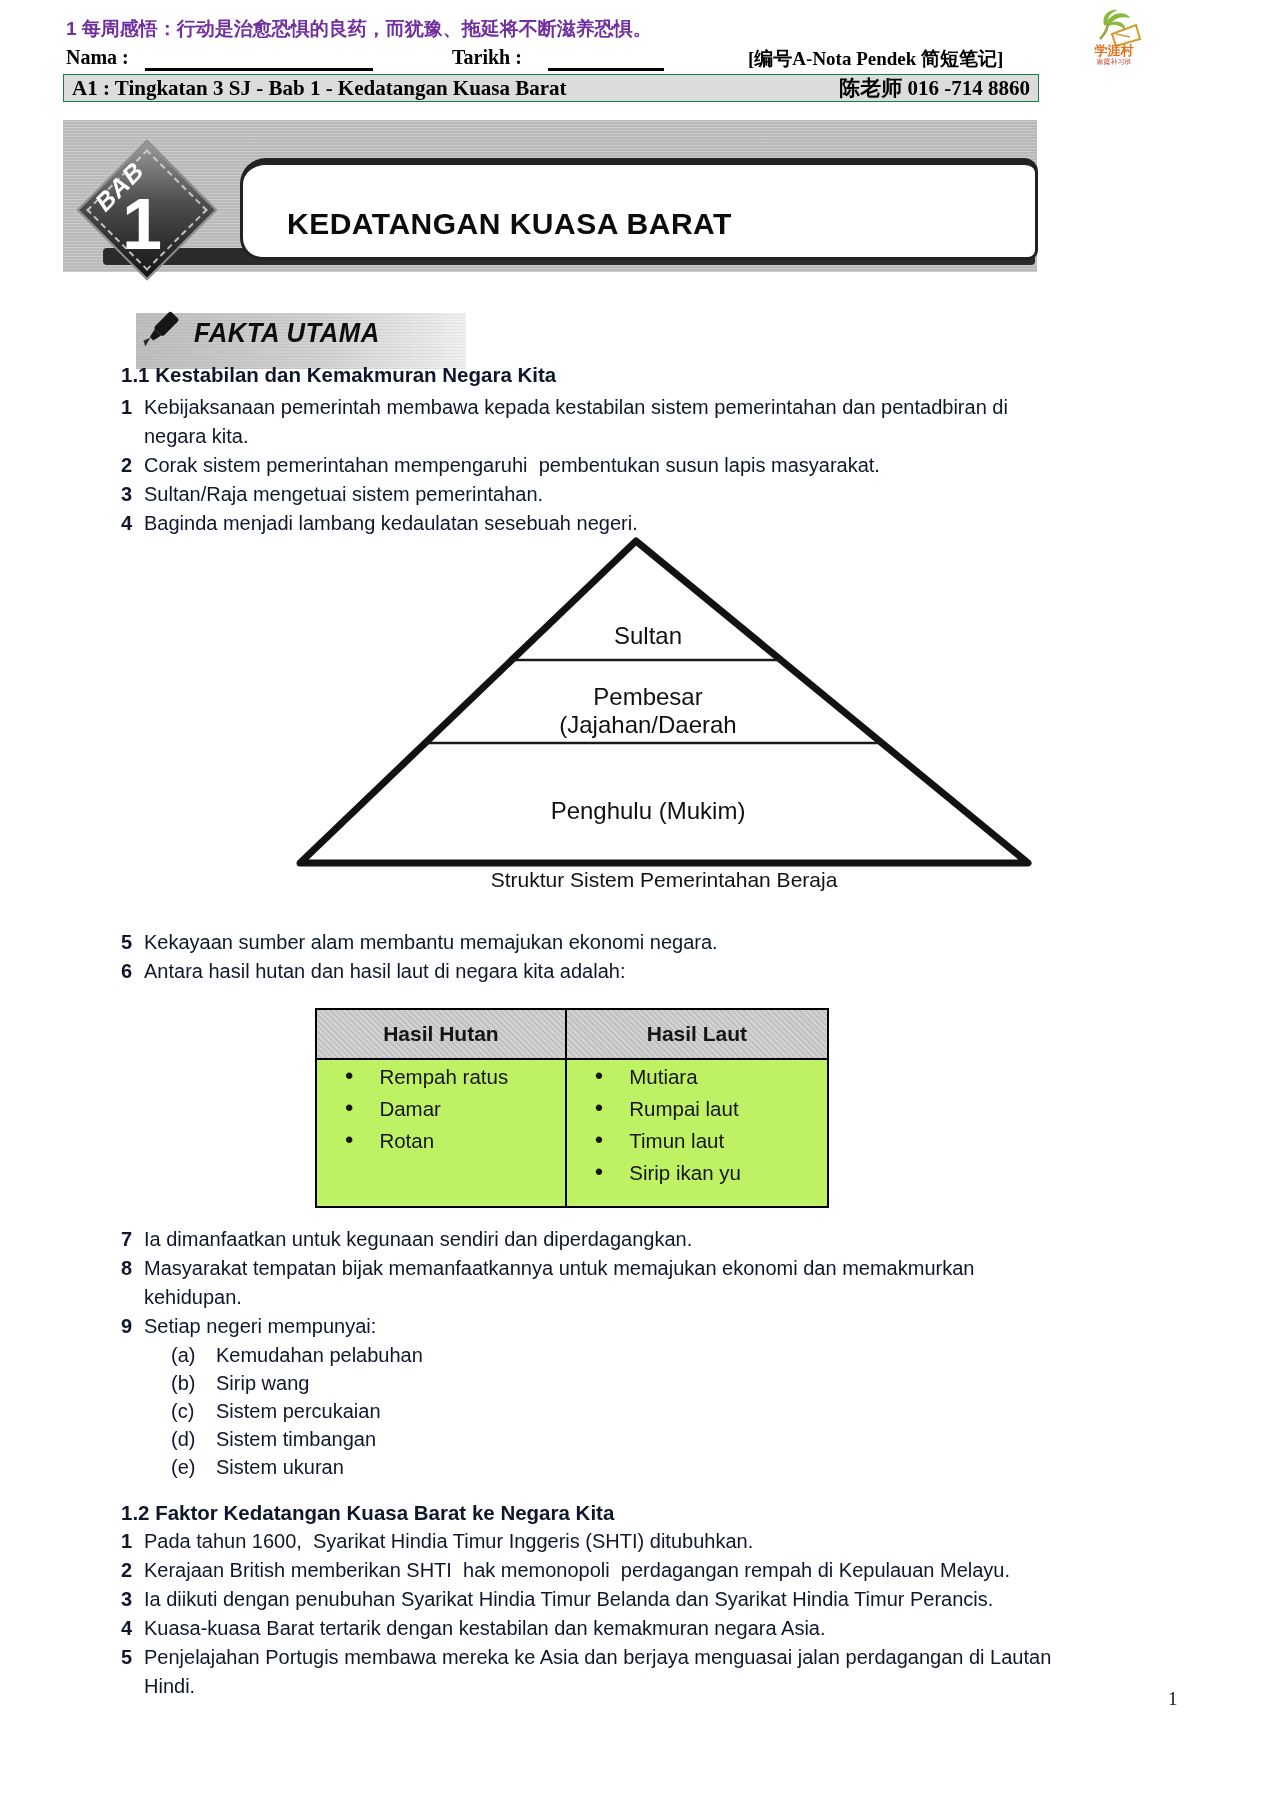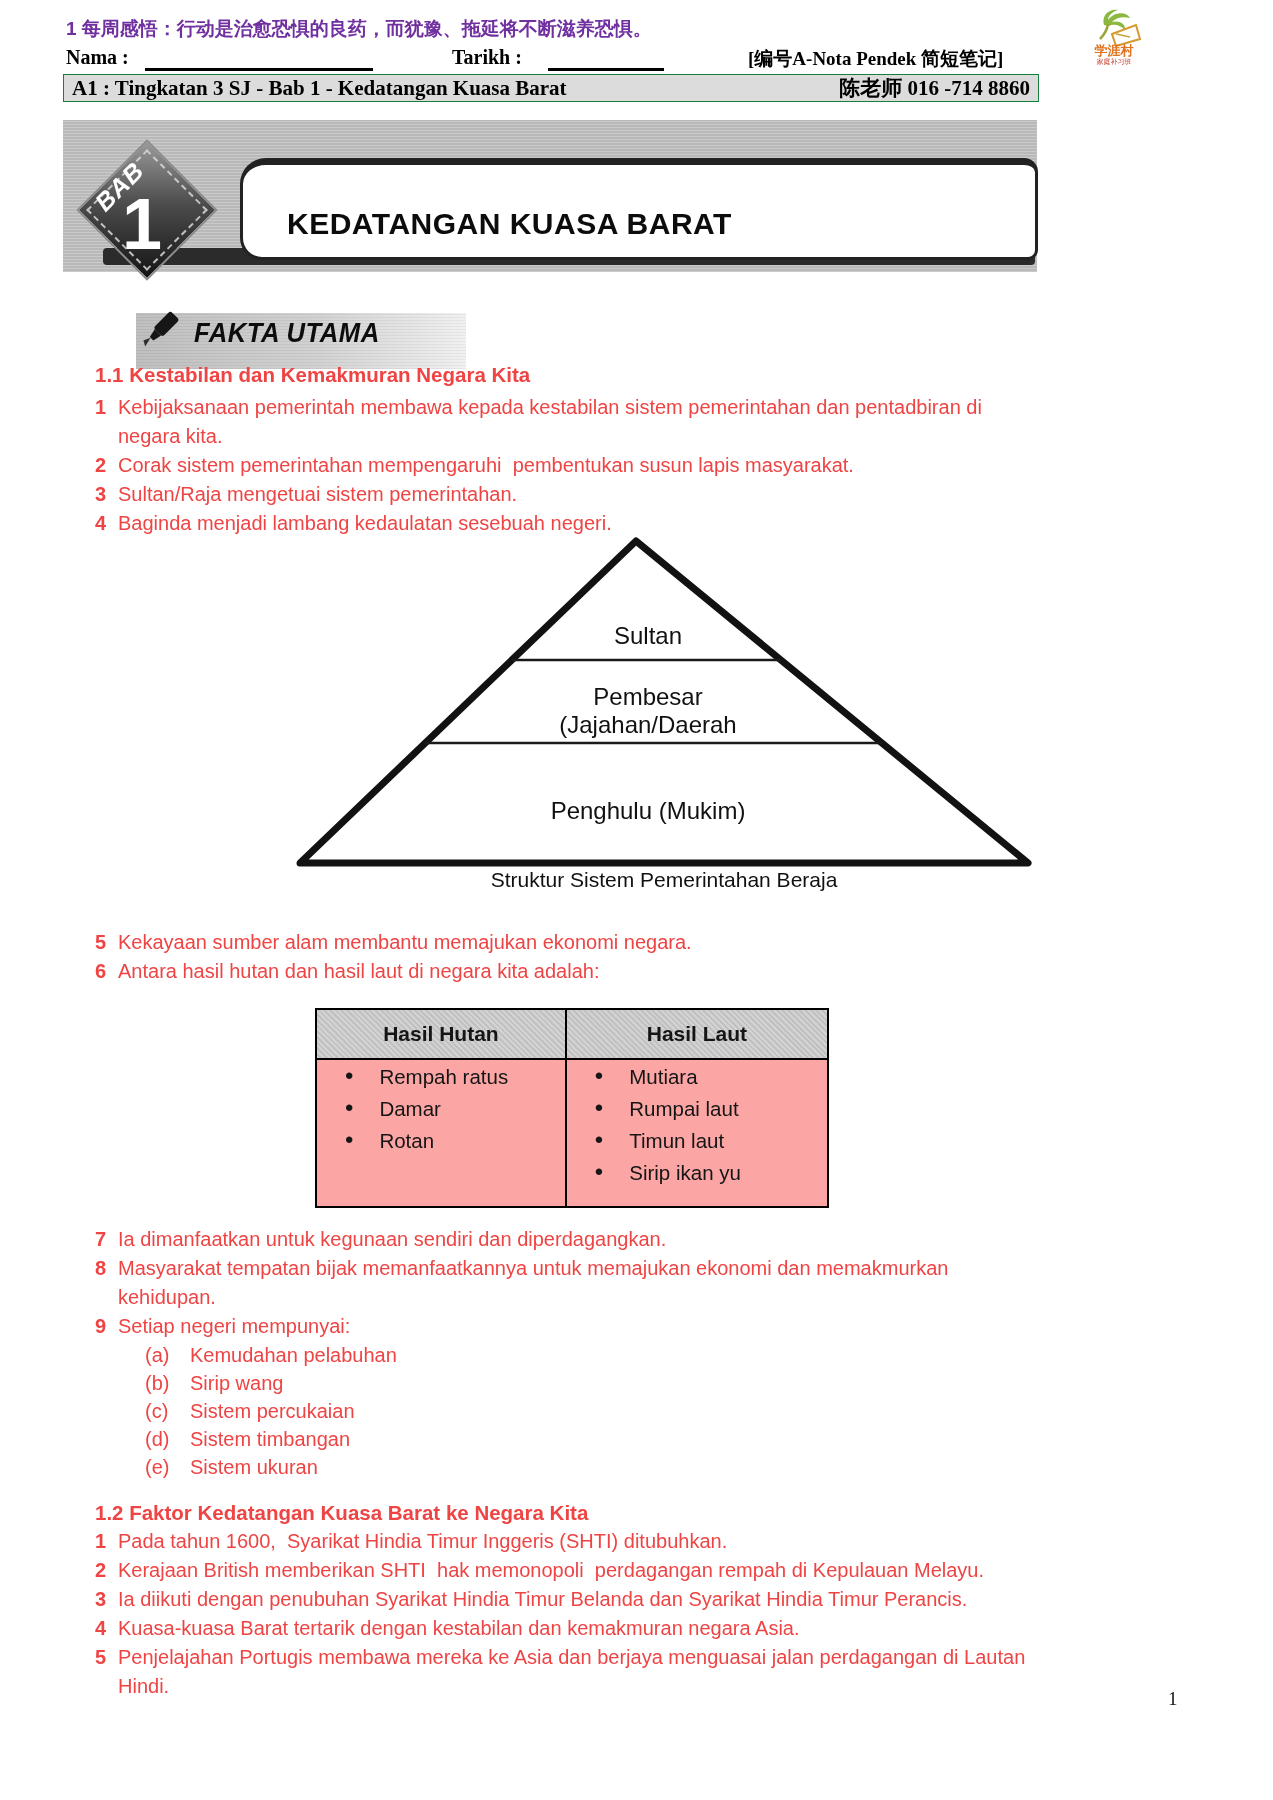--- a/index.html
+++ b/index.html
@@ -42,35 +42,35 @@
   .fakta-strip{left:95px;top:313px;width:330px;height:56px;
     background:linear-gradient(90deg,#bfbfbf 0%,#d2d2d2 55%,#f1f1f1 100%);
     background-blend-mode:multiply;margin-left:41px;}
   .fakta-strip::after{content:"";position:absolute;inset:0;
     background:repeating-linear-gradient(0deg,rgba(0,0,0,.05) 0 1px,transparent 1px 3px);}
   .fakta-text{position:absolute;left:58px;top:0;line-height:40px;font-size:27px;font-weight:bold;
     font-style:italic;letter-spacing:.5px;transform:scaleX(.95);transform-origin:left;color:#0d0d0d;z-index:2;}
   .marker-icon{position:absolute;left:0;top:-6px;z-index:3;}
 
   
-  .content{width:950px;font-size:20px;line-height:29px;color:#ef4444;}
+  .content{width:950px;font-size:20px;line-height:29px;color:#0f172a;margin-left:26px;}
   .h-sec{font-weight:bold;font-size:20.5px;}
   .pt{display:flex;align-items:flex-start;}
   .pt .no{flex:0 0 23px;font-weight:bold;}
   .pt .tx{flex:1;white-space:pre-wrap;}
   .sub{display:flex;line-height:28px;padding-left:50px;}
   .sub .sl{flex:0 0 45px;}
   .gap4{height:4px;}
 
   
   .pyramid{left:294px;top:537px;width:740px;height:330px;}
   .pyr-caption{left:294px;top:868px;width:740px;text-align:center;font-size:21px;font-weight:400;color:#111;}
 
   
-  .res-table{left:315px;top:1008px;width:510px;border:2px solid #000;background:#fca5a5;}
+  .res-table{left:315px;top:1008px;width:510px;border:2px solid #000;background:#bef264;}
   .res-head{display:flex;height:48px;background:#c9c9c9;
     background-image:repeating-linear-gradient(45deg,rgba(255,255,255,.18) 0 2px,rgba(0,0,0,.04) 2px 4px);
     border-bottom:2px solid #000;}
   .res-head div{display:flex;align-items:center;justify-content:center;font-weight:bold;font-size:21px;}
   .res-body{display:flex;height:146px;}
   .col-hutan{width:263px;border-right:2px solid #000;box-sizing:border-box;}
   .col-laut{width:274px;box-sizing:border-box;}
   .res-head .col-hutan,.res-head .col-laut{height:100%;}
   .res-body .cell{}
   .t-item{display:flex;align-items:baseline;font-size:20.5px;line-height:31px;}

